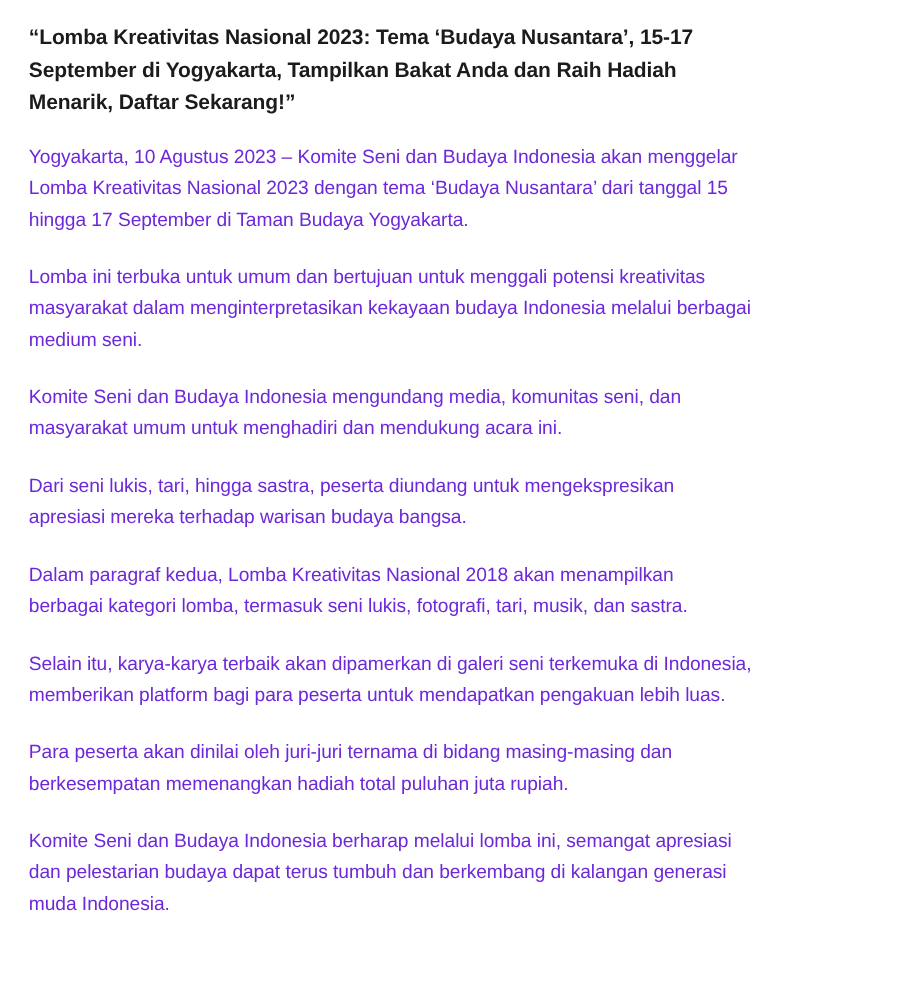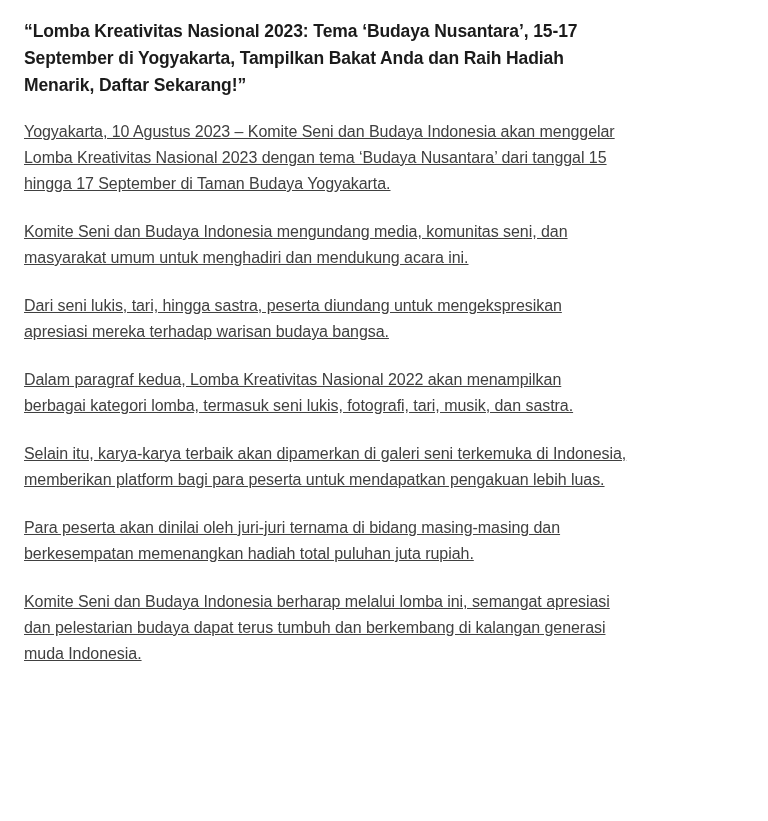--- a/index.html
+++ b/index.html
@@ -33,39 +33,39 @@
     max-width: 712px;
   }
   .paragraphs {
     margin-top: 20px;
   }
   .para {
     margin: 0 0 22px 0;
     font-size: 16px;
     font-weight: 400;
     line-height: 26px;
-    color: #404040;
+    color: #6d28d9;
     letter-spacing: -0.05px;
     max-width: 712px;
-    text-decoration: underline;
   }
   .para:last-child {
     margin-bottom: 0;
   }
 </style>
 </head>
 <body>
 
 <div class="doc">
 
   <h1 class="doc-title">“Lomba Kreativitas Nasional 2023: Tema ‘Budaya Nusantara’, 15-17 September di Yogyakarta, Tampilkan Bakat Anda dan Raih Hadiah Menarik, Daftar Sekarang!”</h1>
 
   <div class="paragraphs">
     <p class="para">Yogyakarta, 10 Agustus 2023 – Komite Seni dan Budaya Indonesia akan menggelar Lomba Kreativitas Nasional 2023 dengan tema ‘Budaya Nusantara’ dari tanggal 15 hingga 17 September di Taman Budaya Yogyakarta.</p>
+    <p class="para">Lomba ini terbuka untuk umum dan bertujuan untuk menggali potensi kreativitas masyarakat dalam menginterpretasikan kekayaan budaya Indonesia melalui berbagai medium seni.</p>
     <p class="para">Komite Seni dan Budaya Indonesia mengundang media, komunitas seni, dan masyarakat umum untuk menghadiri dan mendukung acara ini.</p>
     <p class="para">Dari seni lukis, tari, hingga sastra, peserta diundang untuk mengekspresikan apresiasi mereka terhadap warisan budaya bangsa.</p>
-    <p class="para">Dalam paragraf kedua, Lomba Kreativitas Nasional 2022 akan menampilkan berbagai kategori lomba, termasuk seni lukis, fotografi, tari, musik, dan sastra.</p>
+    <p class="para">Dalam paragraf kedua, Lomba Kreativitas Nasional 2018 akan menampilkan berbagai kategori lomba, termasuk seni lukis, fotografi, tari, musik, dan sastra.</p>
     <p class="para">Selain itu, karya-karya terbaik akan dipamerkan di galeri seni terkemuka di Indonesia, memberikan platform bagi para peserta untuk mendapatkan pengakuan lebih luas.</p>
     <p class="para">Para peserta akan dinilai oleh juri-juri ternama di bidang masing-masing dan berkesempatan memenangkan hadiah total puluhan juta rupiah.</p>
     <p class="para">Komite Seni dan Budaya Indonesia berharap melalui lomba ini, semangat apresiasi dan pelestarian budaya dapat terus tumbuh dan berkembang di kalangan generasi muda Indonesia.</p>
   </div>
 
 </div>
 
 </body></html>

